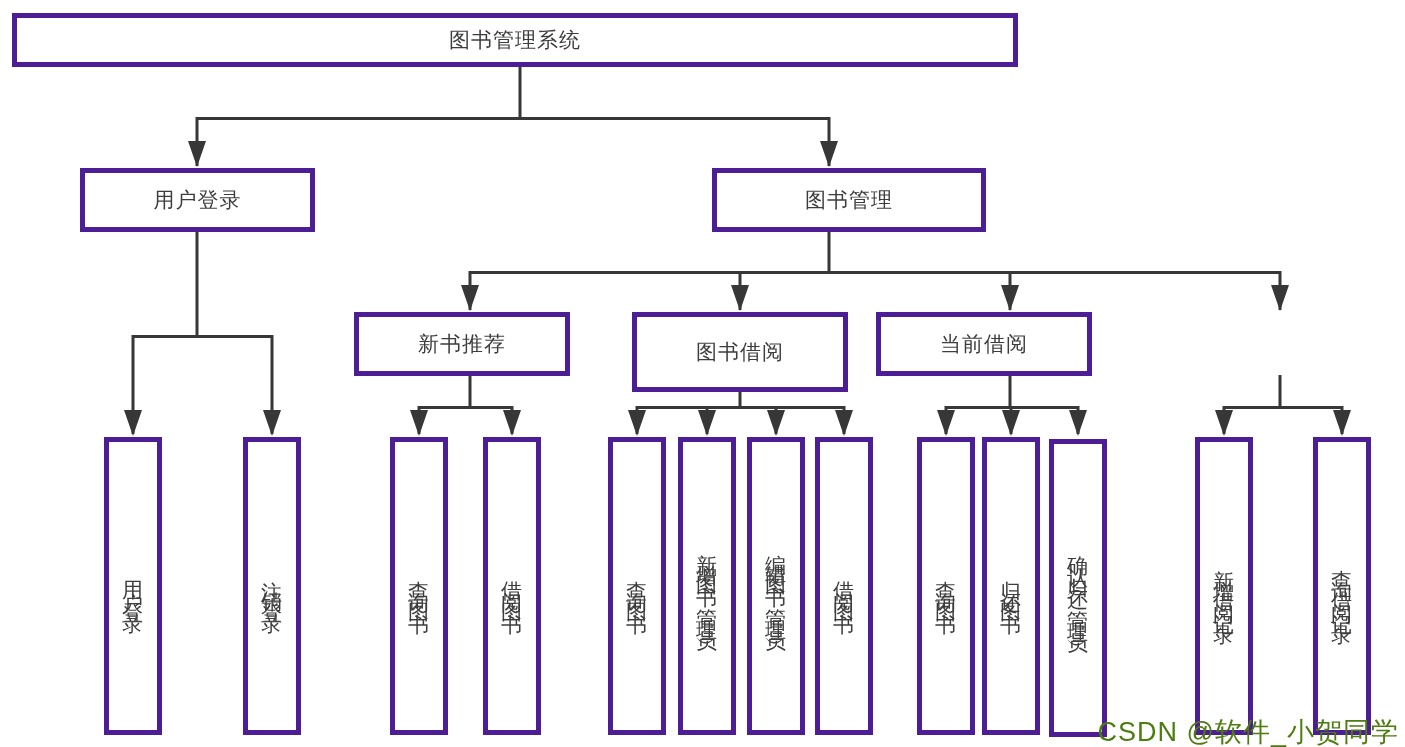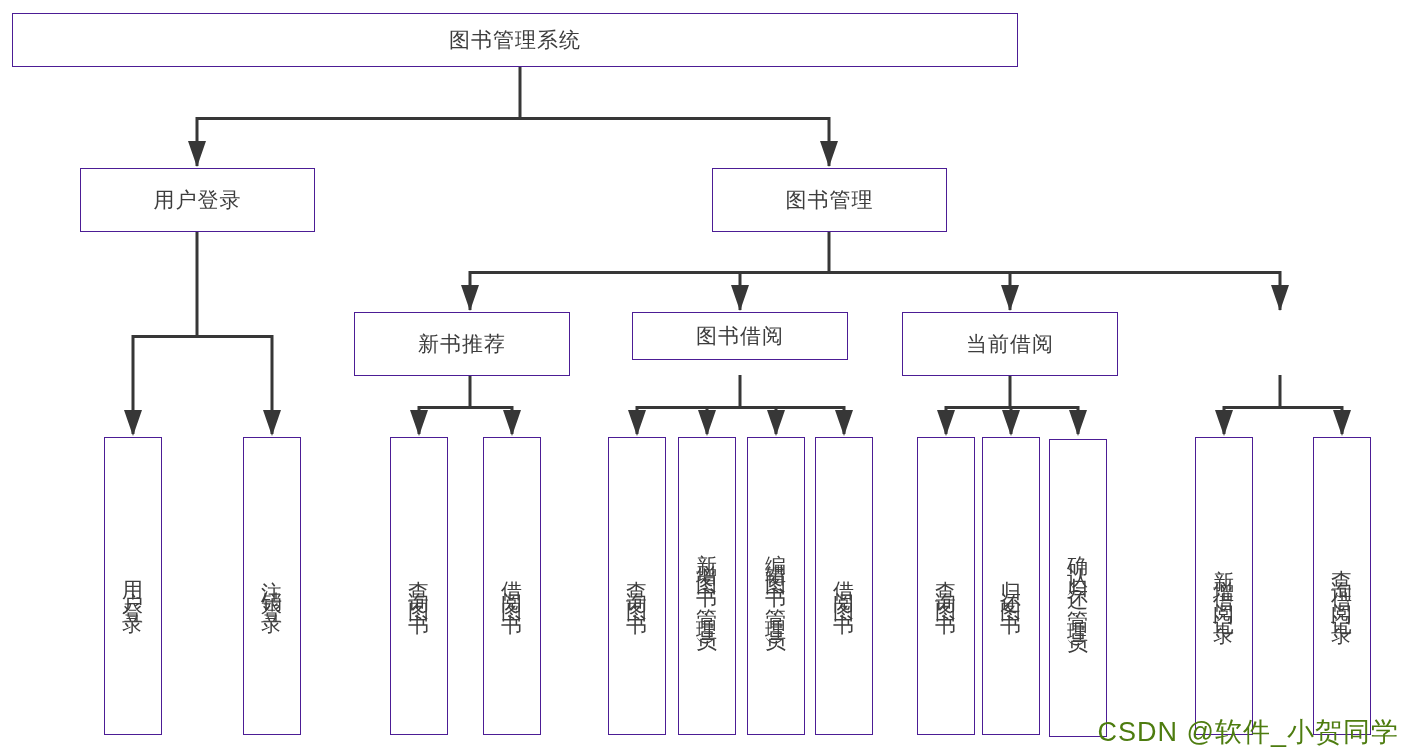--- a/index.html
+++ b/index.html
@@ -17,21 +17,21 @@
   }
   #connectors {
     position: absolute;
     left: 0; top: 0;
     width: 1405px;
     height: 747px;
   }
   .box {
     position: absolute;
     box-sizing: border-box;
-    border: 1px solid #4c1d95;
+    border: 5px solid #4c1d95;
     background: #ffffff;
     display: flex;
     align-items: center;
     justify-content: center;
     color: #3d3d3d;
   }
   .hlabel {
     font-size: 21px;
     letter-spacing: 1px;
     white-space: nowrap;
@@ -114,31 +114,31 @@
     </g>
   </svg>
 
   <div class="box" style="left:12px; top:13px; width:1006px; height:54px;">
     <span class="hlabel">图书管理系统</span>
   </div>
 
   <div class="box" style="left:80px; top:168px; width:235px; height:64px;">
     <span class="hlabel">用户登录</span>
   </div>
-  <div class="box" style="left:712px; top:168px; width:235px; height:64px;">
+  <div class="box" style="left:712px; top:168px; width:274px; height:64px;">
     <span class="hlabel">图书管理</span>
   </div>
 
   <div class="box" style="left:354px; top:312px; width:216px; height:64px;">
     <span class="hlabel">新书推荐</span>
   </div>
-  <div class="box" style="left:632px; top:312px; width:216px; height:48px;">
+  <div class="box" style="left:632px; top:312px; width:216px; height:80px;">
     <span class="hlabel">图书借阅</span>
   </div>
-  <div class="box" style="left:902px; top:312px; width:216px; height:64px;">
+  <div class="box" style="left:876px; top:312px; width:216px; height:64px;">
     <span class="hlabel">当前借阅</span>
   </div>
 
   <div class="box" style="left:104px; top:437px; width:58px; height:298px;">
     <span class="vlabel">用户登录</span>
   </div>
   <div class="box" style="left:243px; top:437px; width:58px; height:298px;">
     <span class="vlabel">注销登录</span>
   </div>
 

